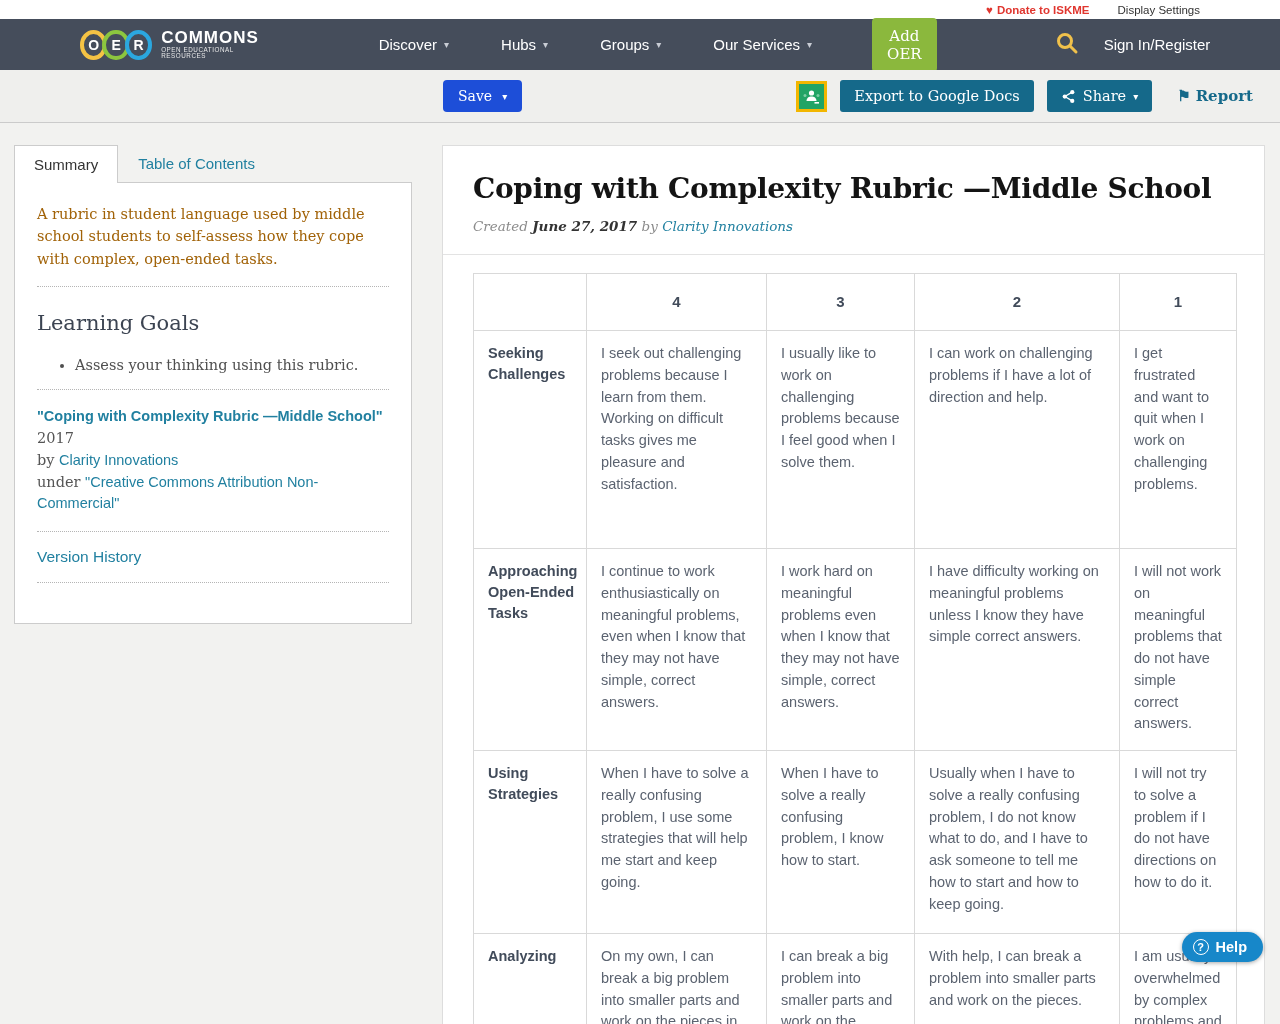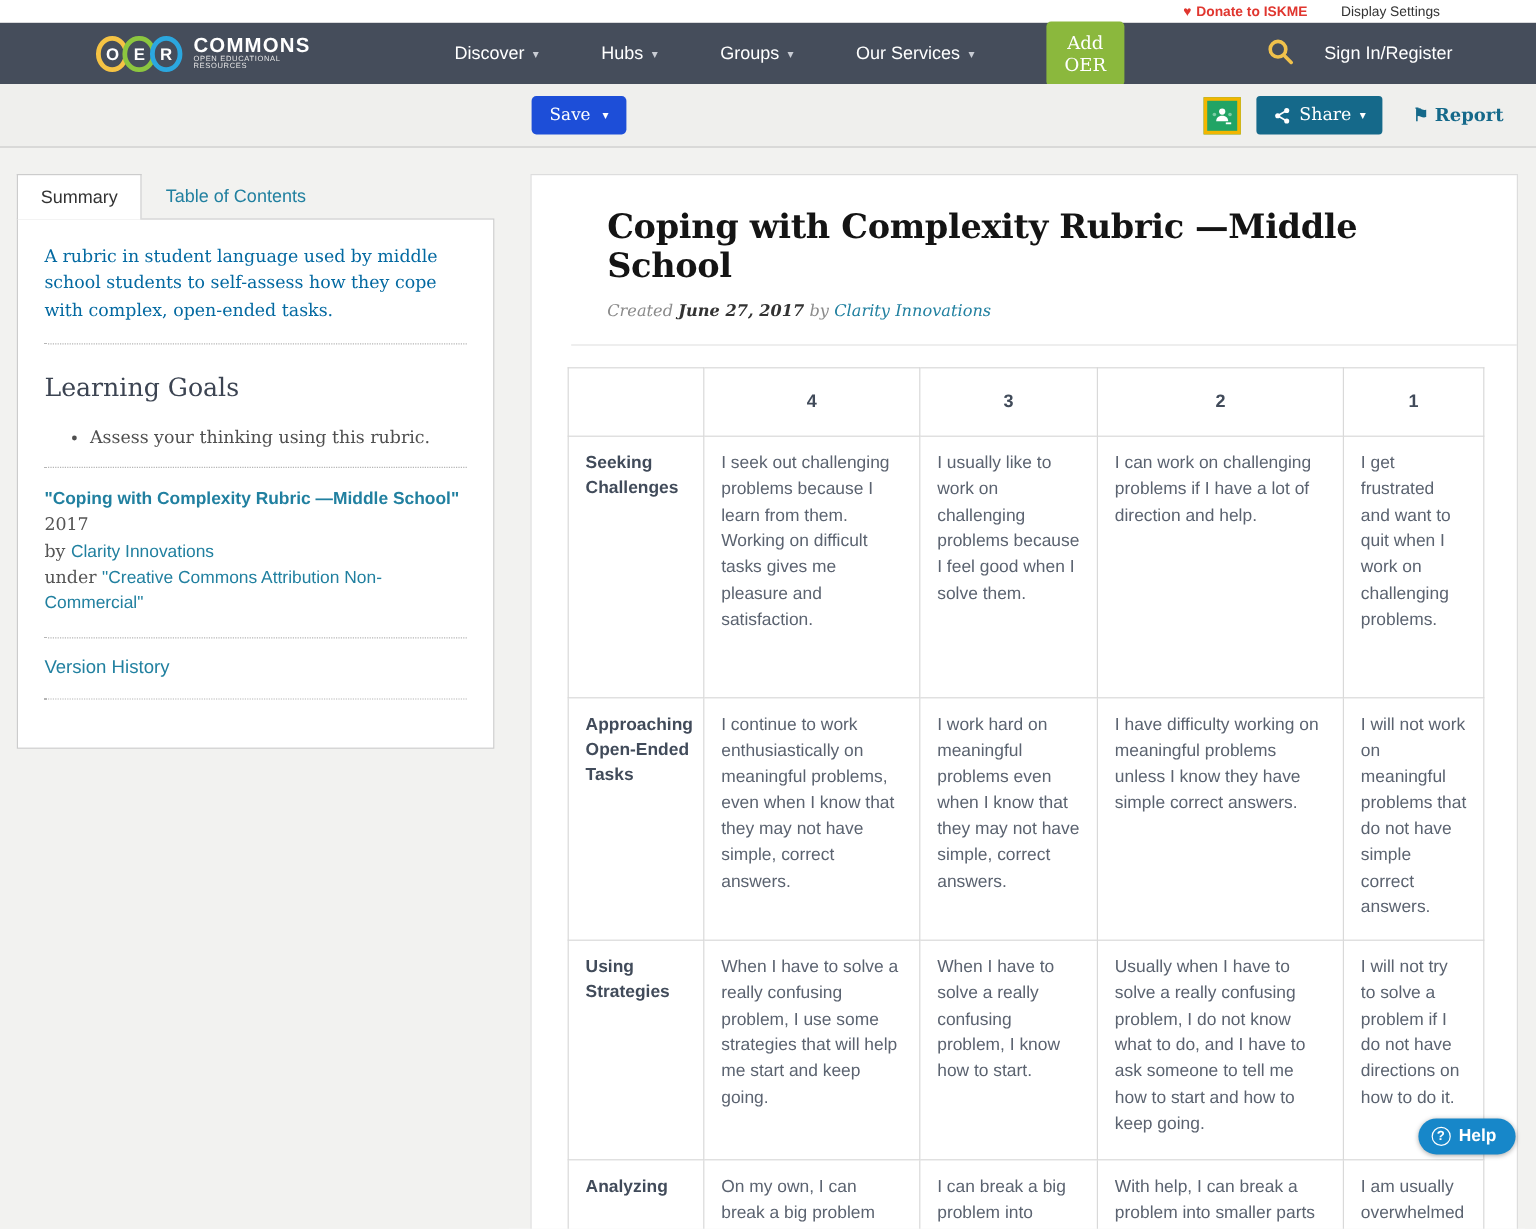--- a/index.html
+++ b/index.html
@@ -71,41 +71,41 @@
   .content { position:relative; }
   .sidebar { position:absolute; left:14px; top:22px; width:398px; }
   .tabs { display:flex; }
   .tab-active {
     background:#fff; border:1px solid #ccc; border-bottom:none; padding:10px 19px;
     font-size:15px; color:#333; position:relative; z-index:2; margin-bottom:-1px; cursor:pointer;
   }
   .tab-inactive { padding:10px 20px; color:#2180a0; font-size:15px; cursor:pointer; }
   .panel { background:#fff; border:1px solid #ccc; padding:20px 22px 24px; }
   .panel-desc {
-    font-family:"DejaVu Serif", serif; font-size:14.5px; color:#0369a1;
+    font-family:"DejaVu Serif", serif; font-size:14.5px; color:#a16207;
     line-height:1.55; margin:0 0 2px;
   }
   hr.dotted { border:none; border-top:1px dotted #b5b5b5; margin:16px 0; }
   .learning-title {
     font-family:"DejaVu Serif", serif; font-weight:normal; font-size:21px;
     color:#3c4452; margin:24px 0 0;
   }
   .goals { margin:22px 0 4px; padding-left:38px; }
   .goals li { font-family:"DejaVu Serif", serif; font-size:14.5px; color:#4f4f4f; }
   .citation { font-size:14.5px; line-height:1.5; margin:2px 0 0; color:#555; font-family:"DejaVu Serif", serif; }
   .citation a { text-decoration:none; }
   .cite-title { color:#2180a0; font-weight:bold; font-family:"Liberation Sans", sans-serif; cursor:pointer; }
   .teal-link { color:#2180a0; font-family:"Liberation Sans", sans-serif; cursor:pointer; text-decoration:none; }
   .panel-link { display:block; font-size:15.5px; color:#2180a0; cursor:pointer; text-decoration:none; }
   
   .main-card {
     position:absolute; left:442px; top:22px; width:823px; min-height:1100px;
     background:#fff; border:1px solid #ddd;
   }
-  .title-section { padding:26px 30px 20px; border-bottom:1px solid #e3e3e3;margin-left:33px; }
+  .title-section { padding:26px 30px 20px; border-bottom:1px solid #e3e3e3; }
   .doc-title {
     font-family:"DejaVu Serif", serif; font-size:28px; font-weight:bold;
     color:#141414; margin:0 0 13px; letter-spacing:-0.3px;
   }
   .meta { font-family:"DejaVu Serif", serif; font-style:italic; font-size:13.5px; color:#8b8b8b; }
   .meta .date { color:#333; font-weight:bold; }
   .meta .author { color:#2180a0; cursor:pointer; text-decoration:none; }
   .table-wrap { padding:18px 30px; }
   table.rubric { border-collapse:collapse; table-layout:fixed; width:763px; color:#5b6370; }
   .rubric th, .rubric td {
@@ -186,20 +186,23 @@
   <div class="toolbar-right">
     <span class="classroom-icon">
       <svg width="19" height="16" viewBox="0 0 19 16">
         <circle cx="9.5" cy="5" r="2.6" fill="#ffffff"></circle>
         <path d="M4.5 13 C4.5 9.8 7 8.4 9.5 8.4 C12 8.4 14.5 9.8 14.5 13 Z" fill="#ffffff"></path>
         <circle cx="3" cy="7.4" r="1.5" fill="#7ccca4"></circle>
         <circle cx="16" cy="7.4" r="1.5" fill="#7ccca4"></circle>
         <rect x="12.5" y="14" width="4.5" height="1.6" fill="#ffffff"></rect>
       </svg>
     </span>
+    <button class="btn-teal">
+      <span>Export to Google Docs</span>
+    </button>
     <button class="btn-teal">
       <svg width="15" height="15" viewBox="0 0 24 24">
         <circle cx="18" cy="5" r="3.4" fill="#fff"></circle>
         <circle cx="6" cy="12" r="3.4" fill="#fff"></circle>
         <circle cx="18" cy="19" r="3.4" fill="#fff"></circle>
         <line x1="6" y1="12" x2="18" y2="5" stroke="#fff" stroke-width="2.2"></line>
         <line x1="6" y1="12" x2="18" y2="19" stroke="#fff" stroke-width="2.2"></line>
       </svg>
       <span>Share</span>
       <span class="chev" style="color:#fff;">▾</span>

